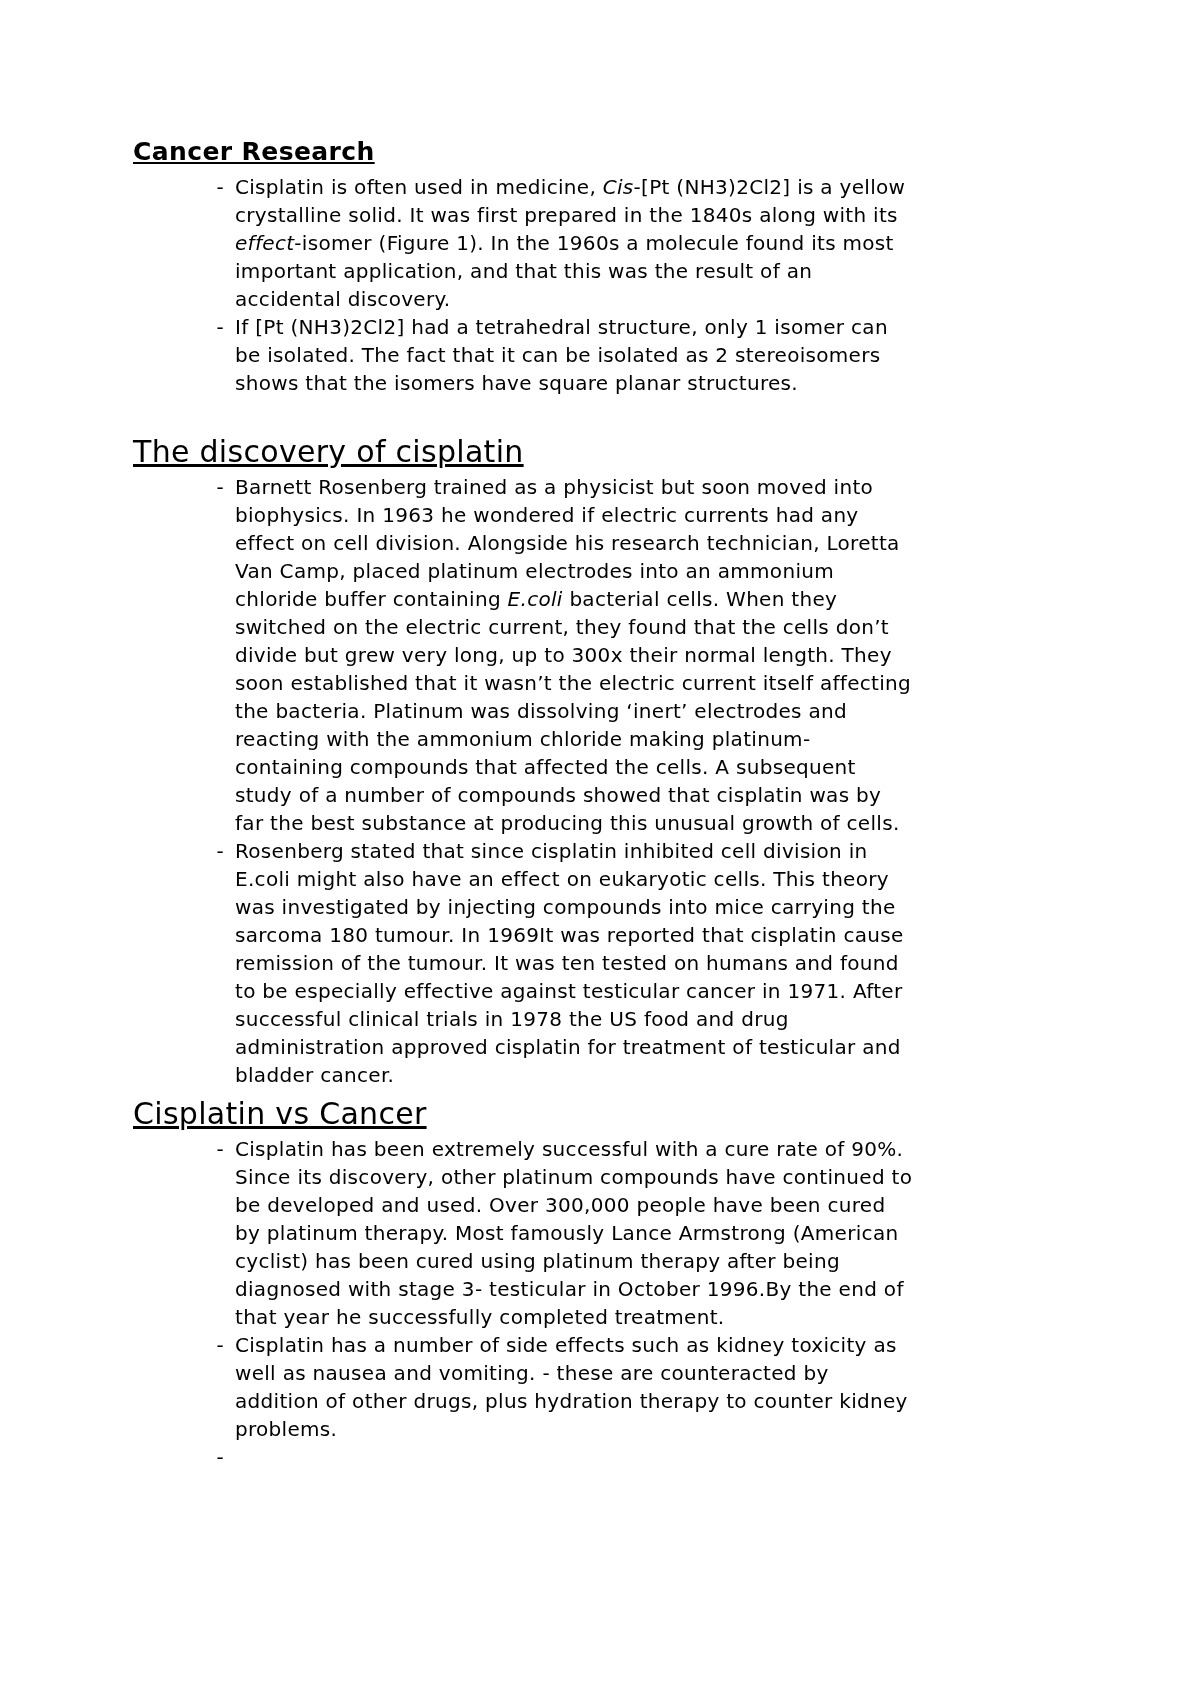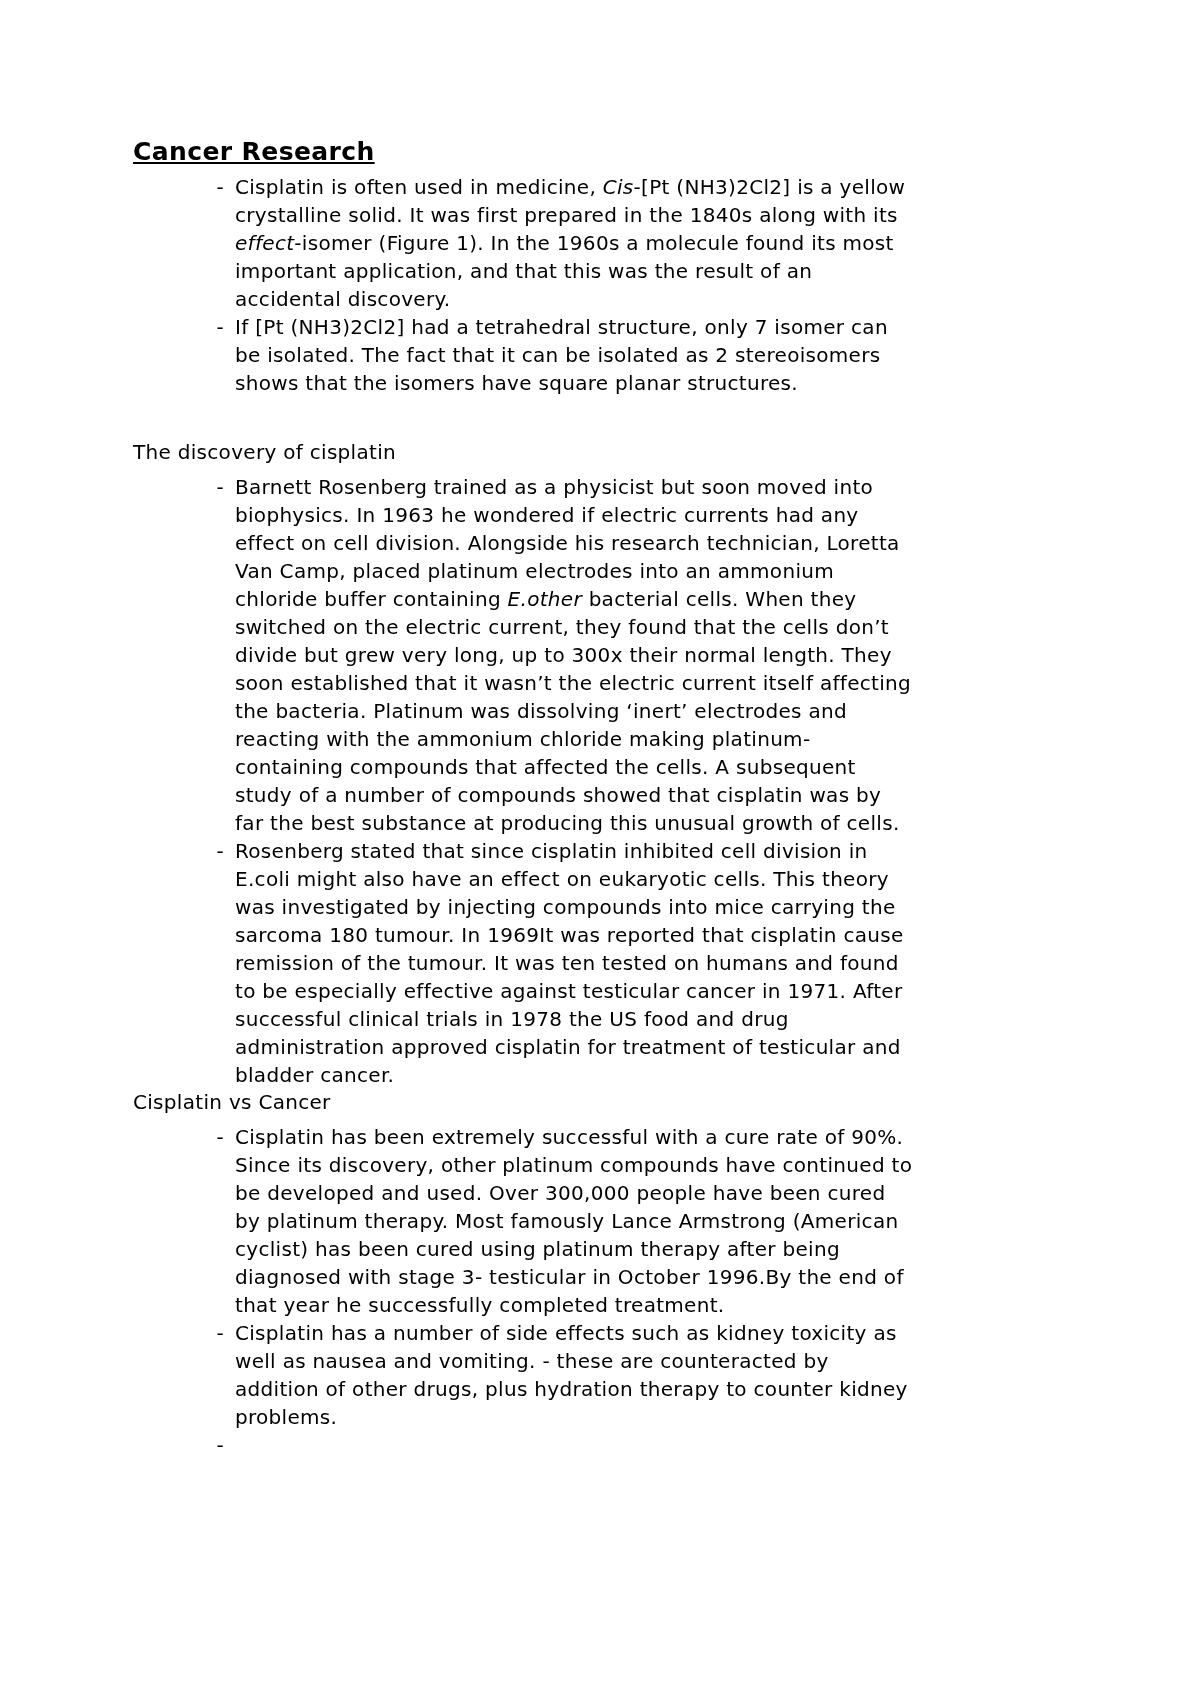--- a/index.html
+++ b/index.html
@@ -19,27 +19,28 @@
   }
   h1.doc-h1 {
     font-size: 25px;
     font-weight: bold;
     line-height: 26px;
     margin: 0 0 8px 0;
     letter-spacing: 0.4px;
     text-decoration: underline;
   }
   h2.doc-h2 {
-    font-size: 20px;
+    font-size: 30px;
     font-weight: normal;
     line-height: 26px;
     margin: 42px 0 8px 0;
     letter-spacing: 0.3px;
+    text-decoration: underline;
   }
-  h2.doc-h2.no-gap { margin-top: 0; }
+  h2.doc-h2.no-gap { margin-top: 12px; }
   .bullet {
     display: flex;
     margin-left: 72px;
     align-items: flex-start;
   }
   .marker {
     flex: 0 0 30px;
     width: 30px;
     text-align: center;
     font-size: 20px;
@@ -65,34 +66,34 @@
       <span class="marker">-</span>
       <div class="btext"><span>Cisplatin is often used in medicine, </span><span class="it">Cis</span><span>-[Pt (NH3)2Cl2] is a yellow
 crystalline solid. It was first prepared in the 1840s along with its
 </span><span class="it">effect</span><span>-isomer (Figure 1). In the 1960s a molecule found its most
 important application, and that this was the result of an
 accidental discovery.</span></div>
     </div>
 
   <div class="bullet">
       <span class="marker">-</span>
-      <div class="btext"><span>If [Pt (NH3)2Cl2] had a tetrahedral structure, only 7 isomer can
+      <div class="btext"><span>If [Pt (NH3)2Cl2] had a tetrahedral structure, only 1 isomer can
 be isolated. The fact that it can be isolated as 2 stereoisomers
 shows that the isomers have square planar structures.</span></div>
     </div>
 
   <h2 class="doc-h2">The discovery of cisplatin</h2>
 
   <div class="bullet">
       <span class="marker">-</span>
       <div class="btext"><span>Barnett Rosenberg trained as a physicist but soon moved into
 biophysics. In 1963 he wondered if electric currents had any
 effect on cell division. Alongside his research technician, Loretta
 Van Camp, placed platinum electrodes into an ammonium
-chloride buffer containing </span><span class="it">E.other</span><span> bacterial cells. When they
+chloride buffer containing </span><span class="it">E.coli</span><span> bacterial cells. When they
 switched on the electric current, they found that the cells don’t
 divide but grew very long, up to 300x their normal length. They
 soon established that it wasn’t the electric current itself affecting
 the bacteria. Platinum was dissolving ‘inert’ electrodes and
 reacting with the ammonium chloride making platinum-
 containing compounds that affected the cells. A subsequent
 study of a number of compounds showed that cisplatin was by
 far the best substance at producing this unusual growth of cells.</span></div>
     </div>
 

